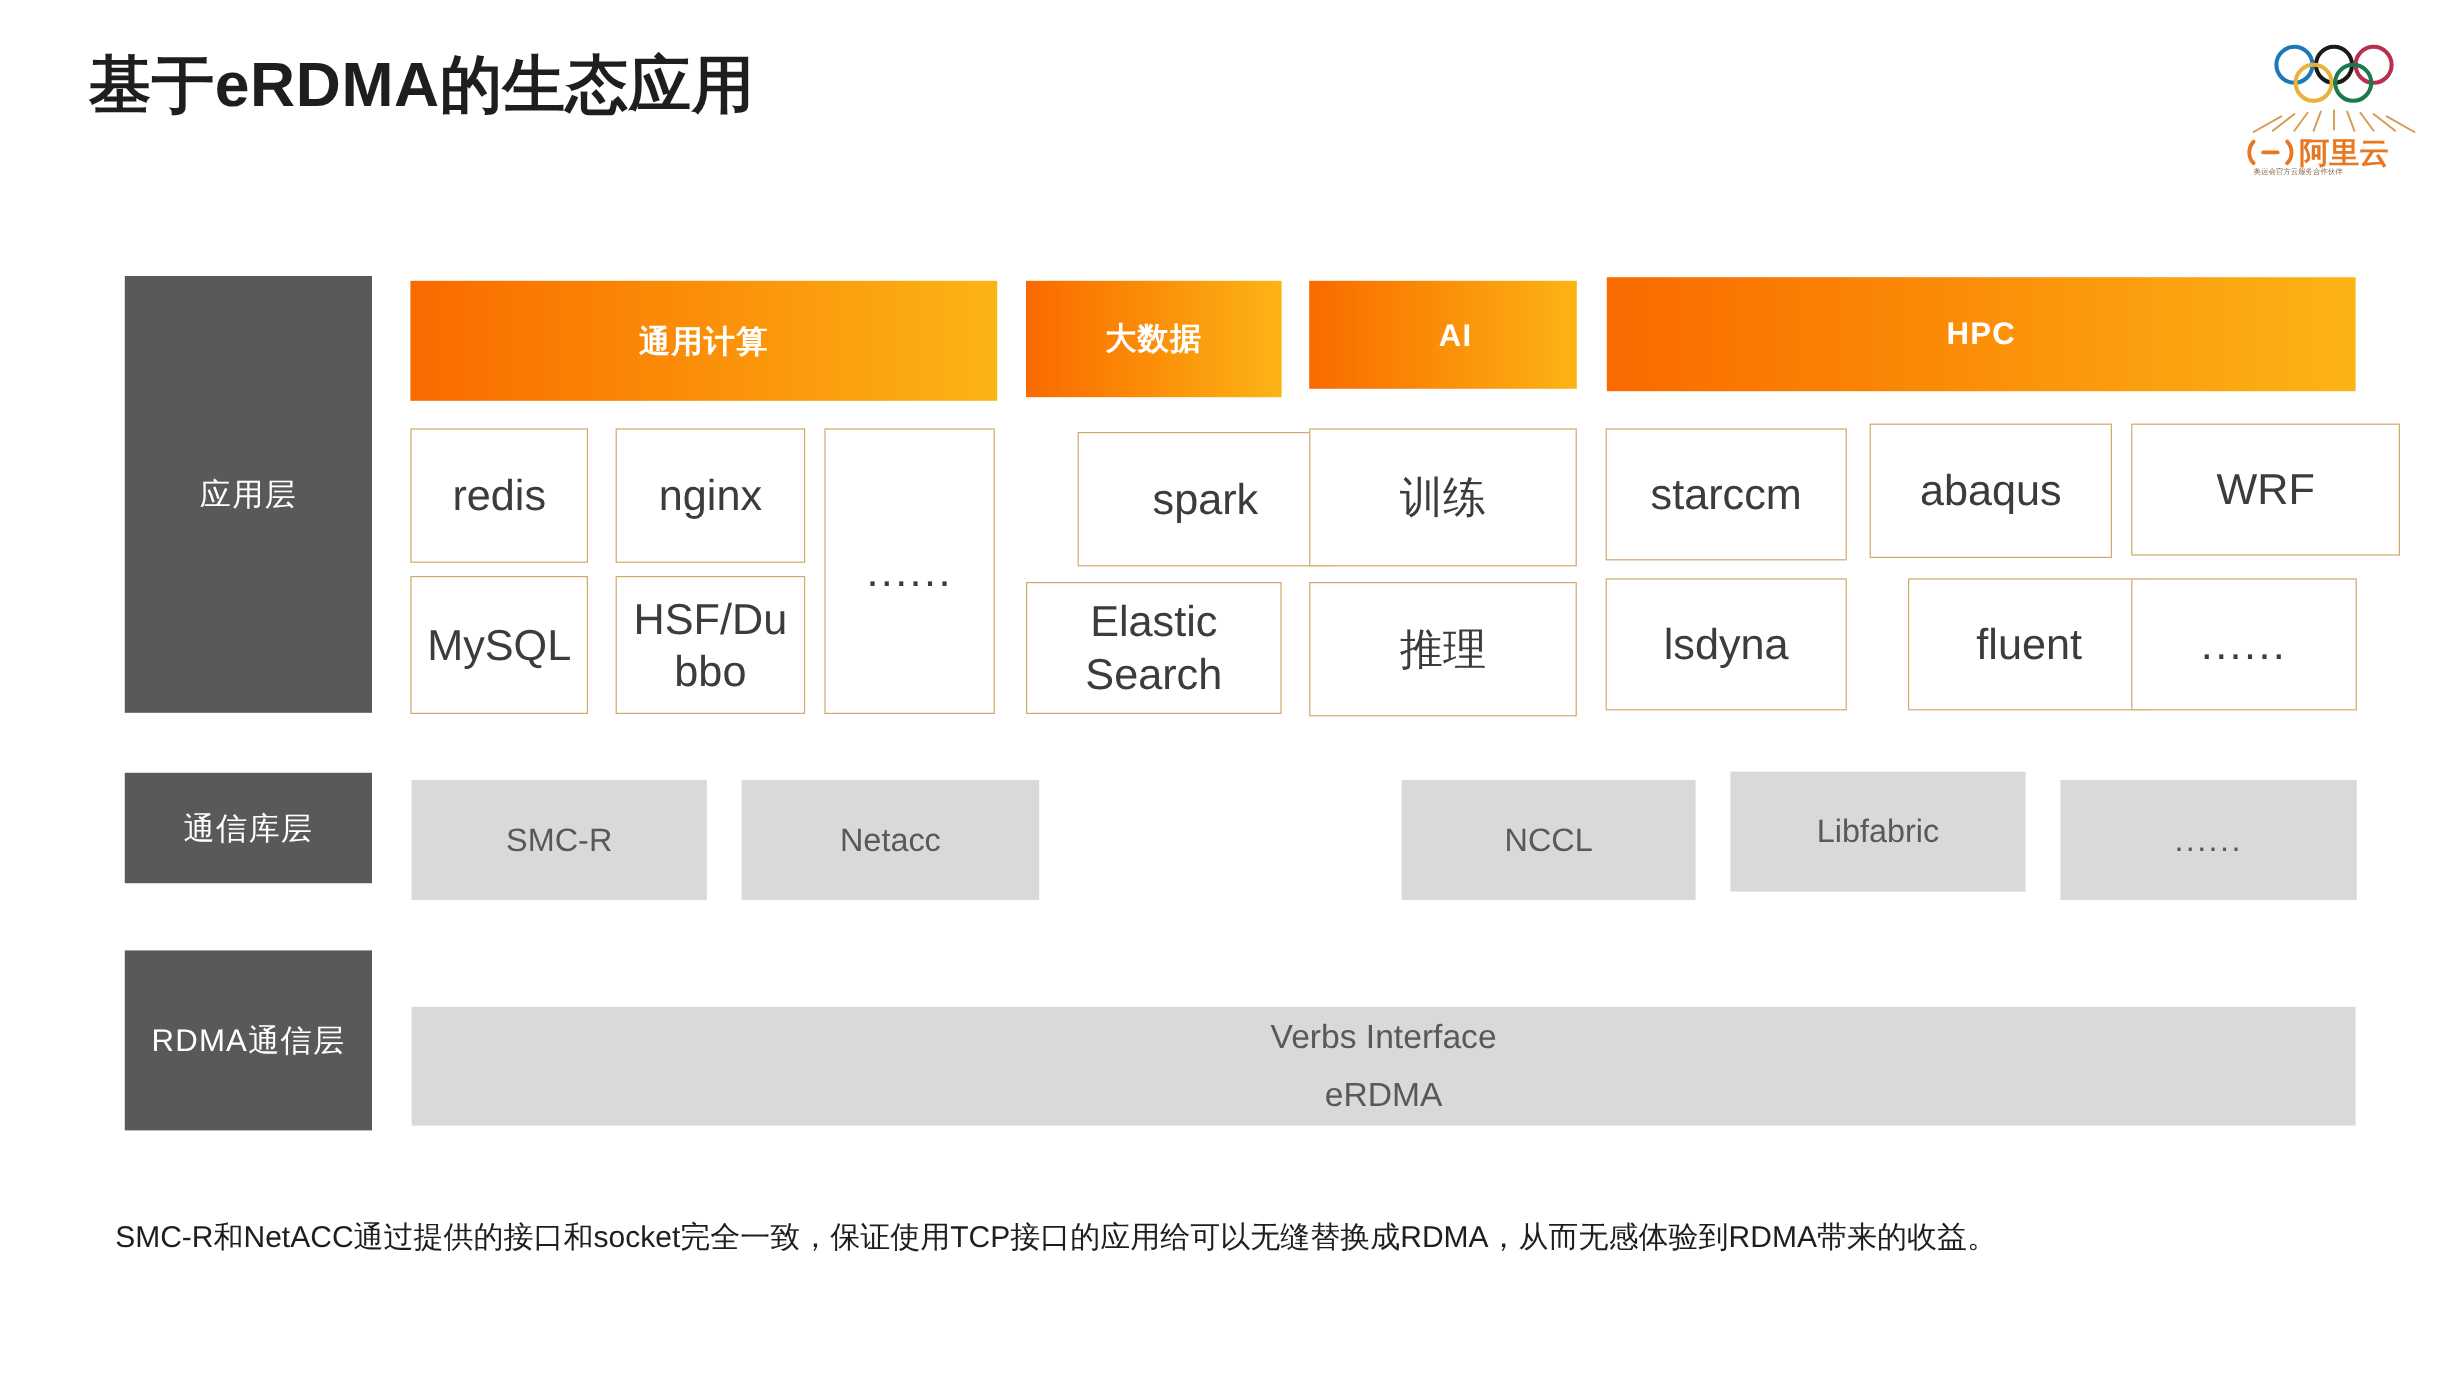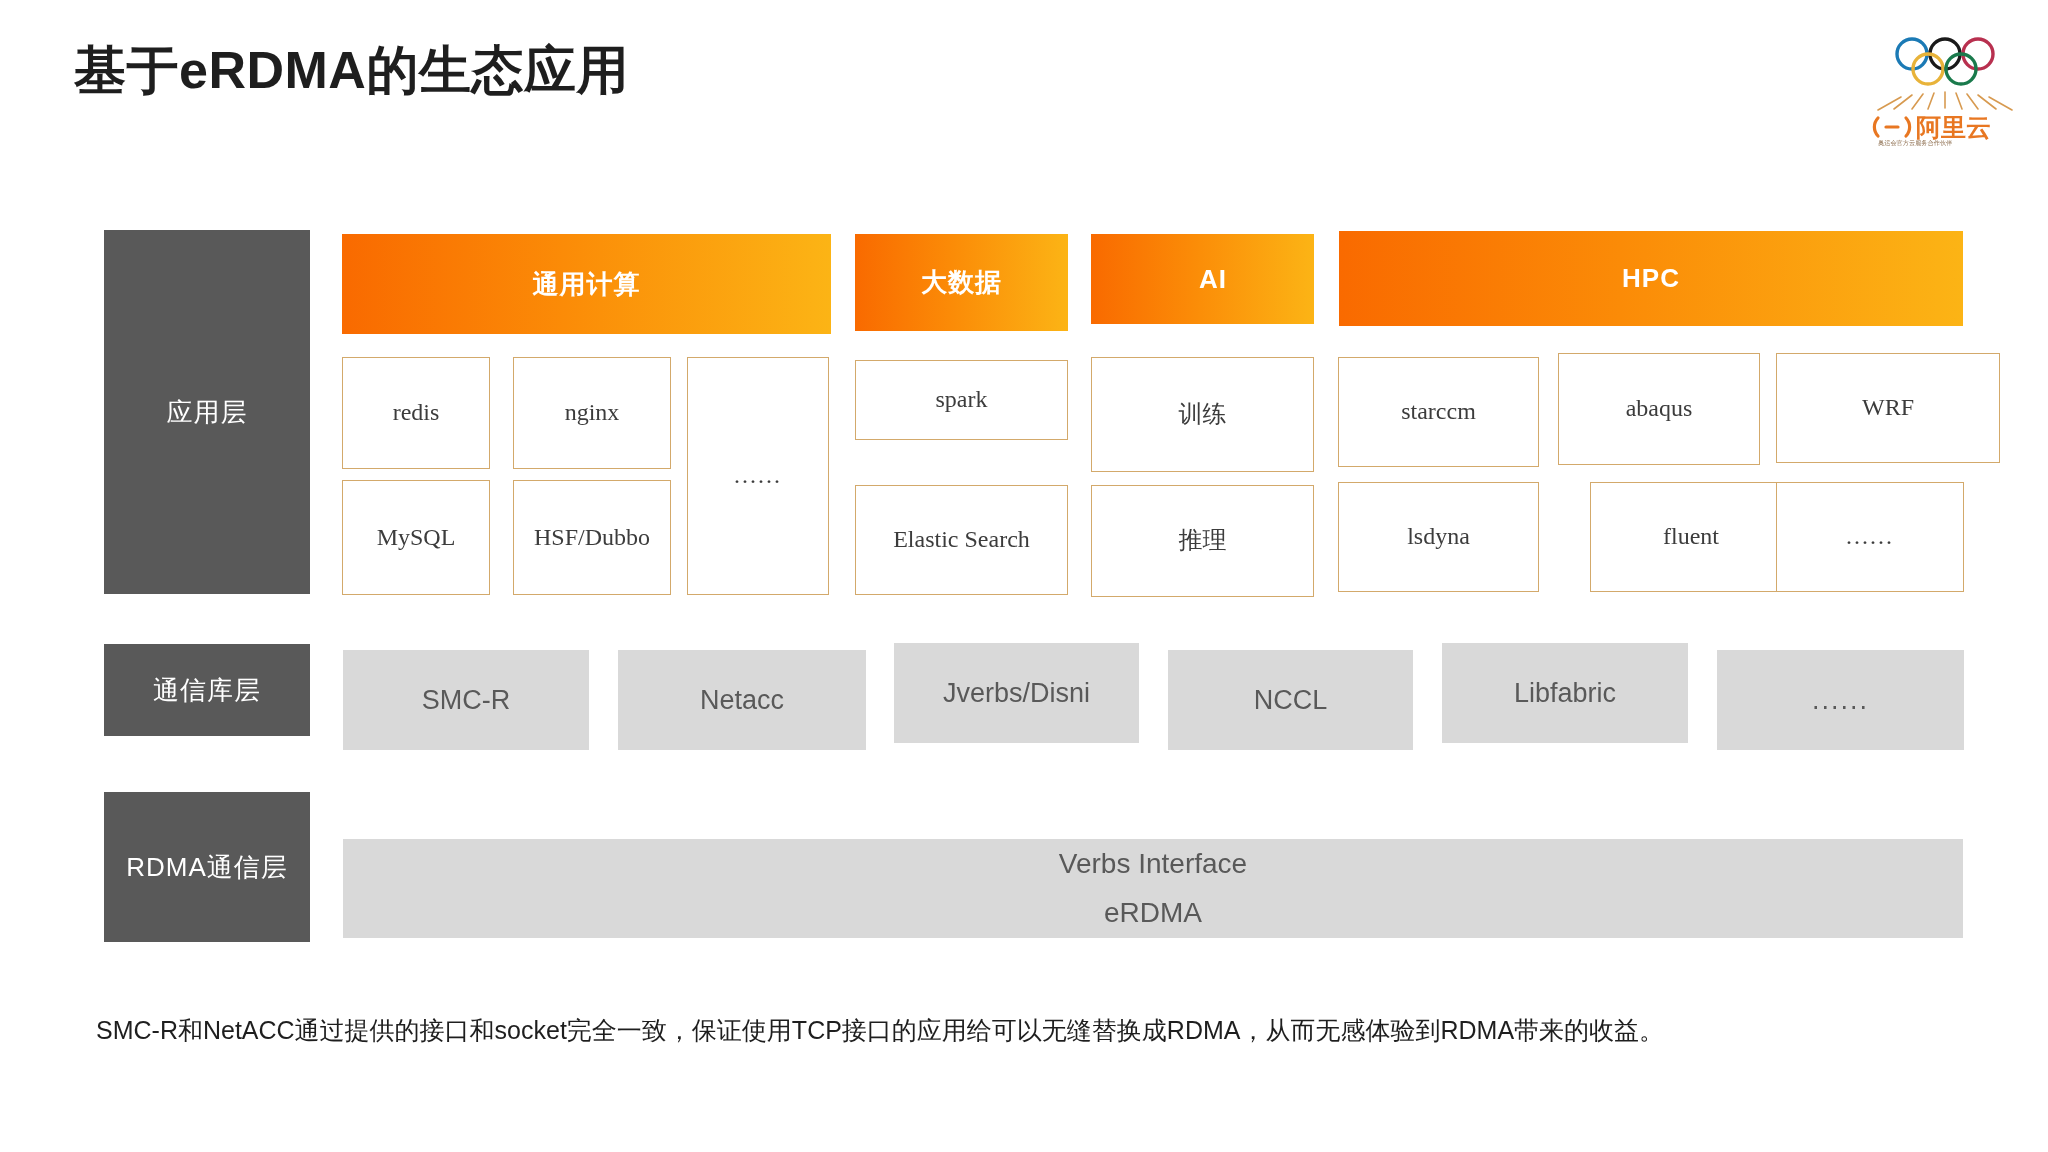--- a/index.html
+++ b/index.html
@@ -75,24 +75,23 @@
   
   .app-tile {
     position: absolute;
     background: #ffffff;
     border: 1.5px solid #d3a96b;
     display: flex;
     align-items: center;
     justify-content: center;
     text-align: center;
     color: #3c3c3c;
-    font-size: 24px;
+    font-size: 36px;
     padding: 4px 8px;
     line-height: 1.22;
-    font-family: Liberation Serif, serif;
   }
   .app-tile.wrap { word-break: break-all; }
 
   
   .lib-tile {
     position: absolute;
     background: #d9d9d9;
     display: flex;
     align-items: center;
     justify-content: center;
@@ -189,36 +188,35 @@
   <div class="cat-bar hpc">
     <span>HPC</span>
   </div>
 
   <div class="app-tile" style="left:342px; top:357px; width:148px; height:112px;">redis</div>
   <div class="app-tile" style="left:513px; top:357px; width:158px; height:112px;">nginx</div>
   <div class="app-tile" style="left:342px; top:480px; width:148px; height:115px;">MySQL</div>
   <div class="app-tile wrap" style="left:513px; top:480px; width:158px; height:115px;">HSF/Dubbo</div>
   <div class="app-tile ellipsis" style="left:687px; top:357px; width:142px; height:238px;">......</div>
 
-  <div class="app-tile" style="left:855px; top:360px; width:213px; height:80px;">spark</div>
+  <div class="app-tile" style="left:898px; top:360px; width:213px; height:112px;">spark</div>
   <div class="app-tile" style="left:855px; top:485px; width:213px; height:110px;">Elastic Search</div>
 
   <div class="app-tile" style="left:1091px; top:357px; width:223px; height:115px;">训练</div>
   <div class="app-tile" style="left:1091px; top:485px; width:223px; height:112px;">推理</div>
 
   <div class="app-tile" style="left:1338px; top:357px; width:201px; height:110px;">starccm</div>
   <div class="app-tile" style="left:1558px; top:353px; width:202px; height:112px;">abaqus</div>
   <div class="app-tile" style="left:1776px; top:353px; width:224px; height:110px;">WRF</div>
   <div class="app-tile" style="left:1338px; top:482px; width:201px; height:110px;">lsdyna</div>
   <div class="app-tile" style="left:1590px; top:482px; width:202px; height:110px;">fluent</div>
   <div class="app-tile ellipsis" style="left:1776px; top:482px; width:188px; height:110px;">......</div>
 
   <div class="lib-tile" style="left:343px; top:650px; width:246px; height:100px;">SMC-R</div>
   <div class="lib-tile" style="left:618px; top:650px; width:248px; height:100px;">Netacc</div>
-  <div class="lib-tile" style="left:894px; top:643px; width:245px; height:100px;">Jverbs/Disni</div>
   <div class="lib-tile" style="left:1168px; top:650px; width:245px; height:100px;">NCCL</div>
   <div class="lib-tile" style="left:1442px; top:643px; width:246px; height:100px;">Libfabric</div>
   <div class="lib-tile ellipsis" style="left:1717px; top:650px; width:247px; height:100px;">......</div>
 
   <div class="rdma-bar verbs">Verbs Interface</div>
   <div class="rdma-bar erdma">eRDMA</div>
 
   <div class="footer-note">SMC-R和NetACC通过提供的接口和socket完全一致，保证使用TCP接口的应用给可以无缝替换成RDMA，从而无感体验到RDMA带来的收益。</div>
 
 </div>

